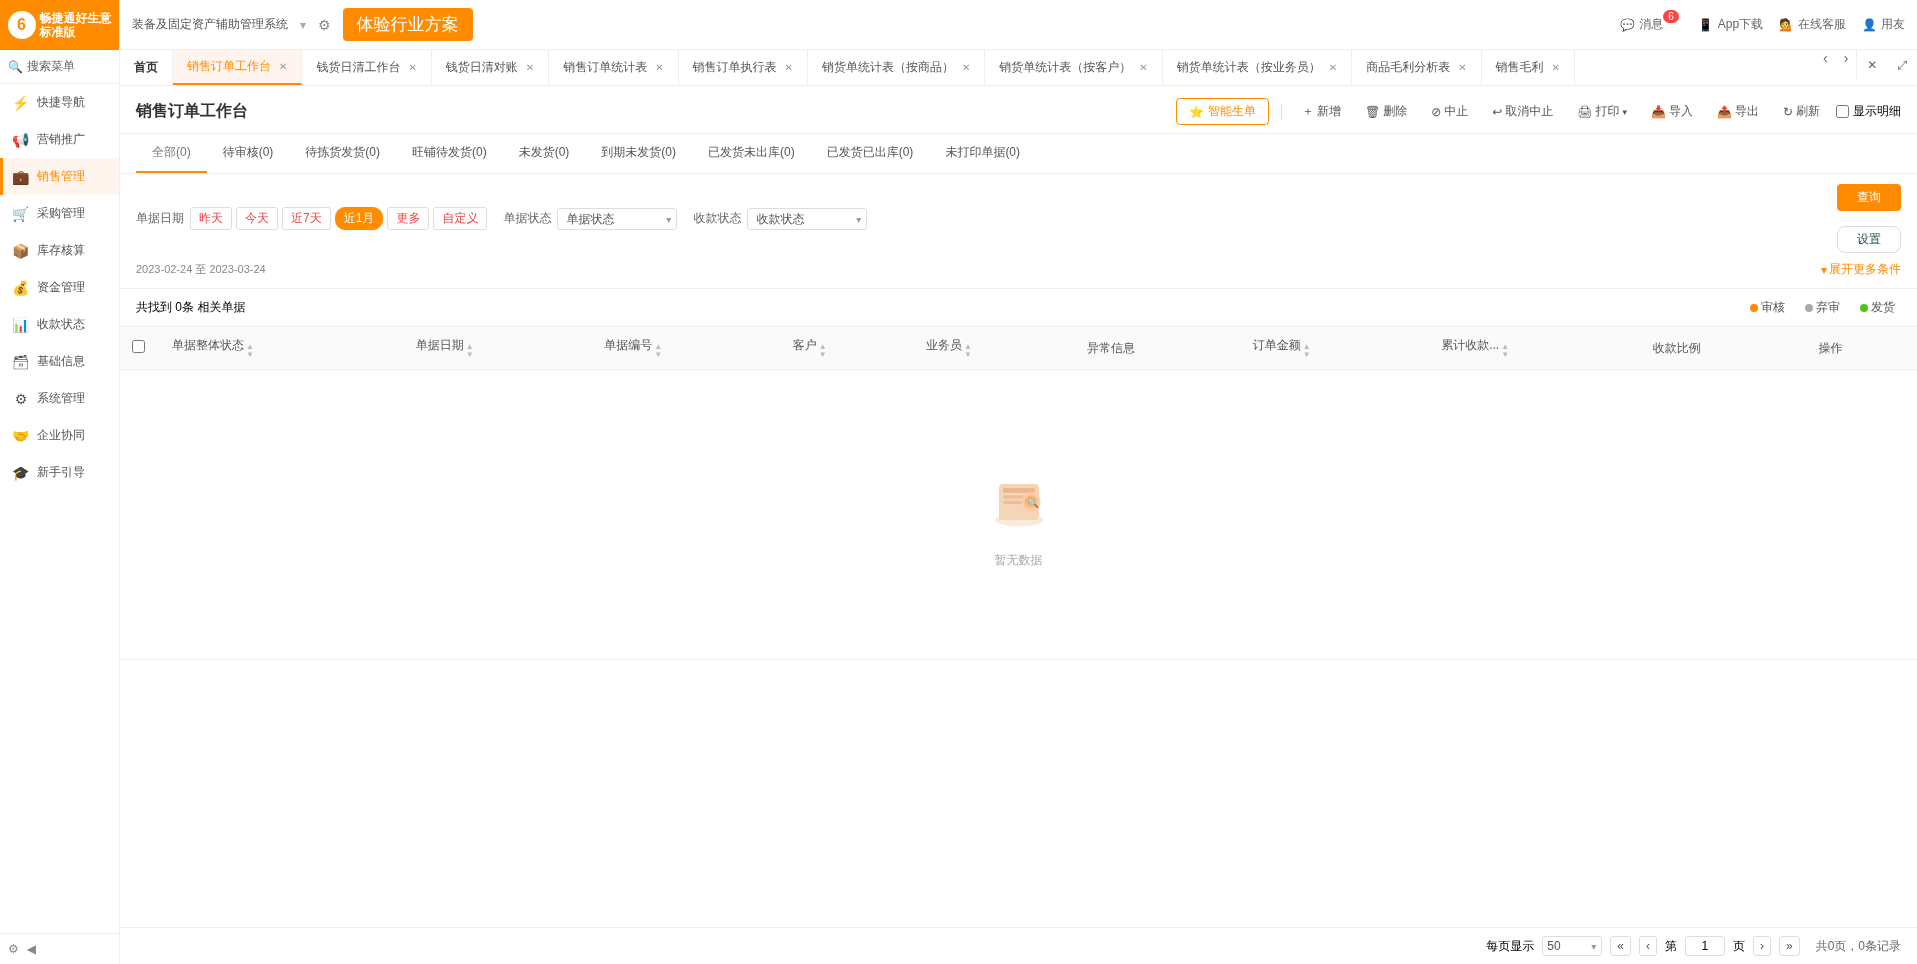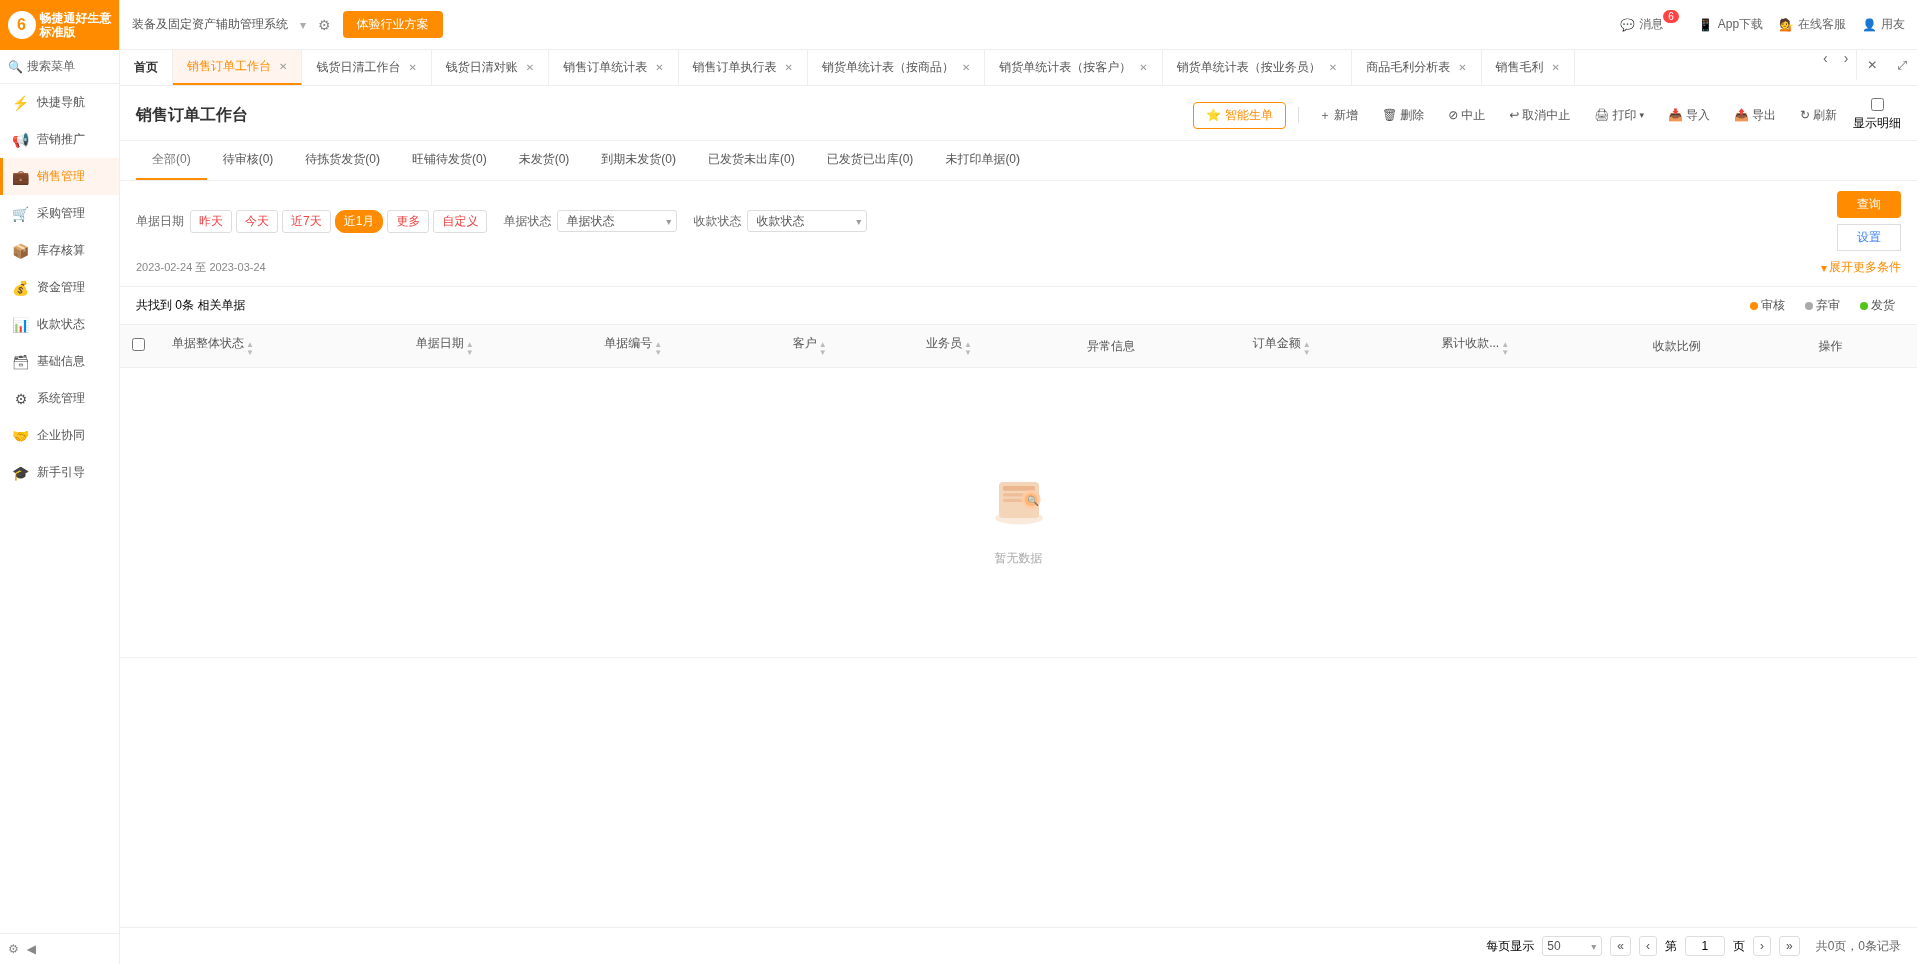--- a/index.html
+++ b/index.html
@@ -14,21 +14,21 @@
     .sidebar-nav-item { padding: 10px 8px; display: flex; align-items: center; gap: 6px; cursor: pointer; color: #555; border-left: 3px solid transparent; }
     .sidebar-nav-item.active { background: #fff5ee; color: #ff8c00; border-left: 3px solid #ff8c00; }
     .sidebar-nav-item .nav-icon { font-size: 14px; width: 20px; text-align: center; }
     .sidebar-bottom { margin-top: auto; padding: 8px; display: flex; gap: 8px; border-top: 1px solid #eee; }
 
     
     .main { flex: 1; display: flex; flex-direction: column; overflow: hidden; }
 
     
     .topbar { height: 50px; background: #fff; border-bottom: 1px solid #eee; display: flex; align-items: center; padding: 0 12px; gap: 12px; flex-shrink: 0; justify-content: center; }
-    .topbar-btn { background: #ff8c00; color: #fff; border: none; border-radius: 4px; padding: 5px 14px; cursor: pointer; font-size: 12px; }
+    .topbar-btn { background: #ff8c00; color: #fff; border: none; border-radius: 4px; padding: 5px 14px; cursor: pointer; font-size: 17px; }
     .topbar-actions { display: flex; align-items: center; gap: 16px; color: #666; font-size: 12px; }
     .topbar-actions span { display: flex; align-items: center; gap: 4px; cursor: pointer; }
     .badge { background: #ff4444; color: #fff; border-radius: 10px; padding: 1px 5px; font-size: 10px; position: relative; top: -8px; left: -4px; }
 
     
     .tabbar { background: #fff; border-bottom: 1px solid #eee; display: flex; align-items: flex-start; overflow: hidden; flex-shrink: 0; min-height: 36px; }
     .tab { padding: 8px 14px; cursor: pointer; white-space: nowrap; color: #555; border-right: 1px solid #eee; display: flex; align-items: center; gap: 6px; font-size: 12px; flex-shrink: 0; }
     .tab.active { color: #ff8c00; background: #fff5ee; border-bottom: 2px solid #ff8c00; }
     .tab-home { color: #333; font-weight: bold; }
     .tab-close { color: #999; font-size: 10px; margin-left: 2px; }
@@ -55,21 +55,21 @@
     .filter-row { display: flex; align-items: center; gap: 16px; flex-wrap: wrap; }
     .filter-item { display: flex; align-items: center; gap: 6px; }
     .filter-label { color: #666; white-space: nowrap; }
     .filter-btn-group { display: flex; gap: 4px; }
     .filter-btn { padding: 2px 8px; border: 1px solid #ddd; border-radius: 3px; cursor: pointer; color: #ef4444; background: #fff; }
     .filter-btn.active { background: #ff8c00; color: #fff; border-color: #ff8c00; border-radius: 10px; }
     .filter-select { border: 1px solid #ddd; border-radius: 3px; padding: 3px 20px 3px 8px; color: #555; background: #fff; cursor: pointer; min-width: 120px; appearance: none; }
     .filter-date-range { color: #888; font-size: 11px; }
     .expand-btn { color: #ff8c00; cursor: pointer; display: flex; align-items: center; gap: 2px; margin-left: auto; }
     .query-btn { background: #ff8c00; color: #fff; border: none; border-radius: 4px; padding: 5px 20px; cursor: pointer; }
-    .set-btn { background: #fff; border: 1px solid #ddd; border-radius: 0; padding: 4px 12px; cursor: pointer; color: #3b82f6; }
+    .set-btn { background: #fff; border: 1px solid #ddd; border-radius: 8px; padding: 4px 12px; cursor: pointer; color: #14532d; }
 
     
     .table-area { flex: 1; overflow: auto; background: #fff; margin: 0; }
     .table-toolbar { padding: 8px 16px; display: flex; align-items: center; justify-content: space-between; background: #fff; border-bottom: 1px solid #eee; }
     .table-btns { display: flex; gap: 8px; }
     .tbl-btn { background: none; border: none; color: #555; cursor: pointer; display: flex; align-items: center; gap: 3px; padding: 2px 6px; }
     .tbl-btn .dot { width: 8px; height: 8px; border-radius: 50%; display: inline-block; }
     .dot-orange { background: #ff8c00; }
     .dot-gray { background: #aaa; }
     .dot-green { background: #52c41a; }
@@ -275,21 +275,21 @@
           <span>导入</span>
         </button>
         <button class="btn-action">
           <span>📤</span>
           <span>导出</span>
         </button>
         <button class="btn-action">
           <span>↻</span>
           <span>刷新</span>
         </button>
-        <label style="display:flex;align-items:center;gap:4px;cursor:pointer;flex-direction:column;">
+        <label style="display:flex;align-items:center;gap:4px;cursor:pointer;">
           <input type="checkbox" style="">
           <span>显示明细</span>
         </label>
       </div>
     </div>
 
     <div class="filter-tabs" id="filter-tabs-container">
         <div class="filter-tab active"><span>全部(0)</span></div>
         <div class="filter-tab"><span>待审核(0)</span></div>
         <div class="filter-tab"><span>待拣货发货(0)</span></div>
@@ -323,21 +323,21 @@
           </div>
         </div>
         <div class="filter-item">
           <span class="filter-label">收款状态</span>
           <div class="select-wrapper">
             <select class="filter-select">
               <option>收款状态</option>
             </select>
           </div>
         </div>
-        <div style="margin-left:auto;display:flex;flex-direction:column;gap:6px;">
+        <div style="margin-left:auto;display:flex;flex-direction:column;gap:15px;">
           <button class="query-btn">查询</button>
           <button class="set-btn">设置</button>
         </div>
       </div>
       <div class="filter-row">
         <span class="filter-date-range">2023-02-24 至 2023-03-24</span>
         <div class="expand-btn">
           <span>▾</span>
           <span>展开更多条件</span>
         </div>

